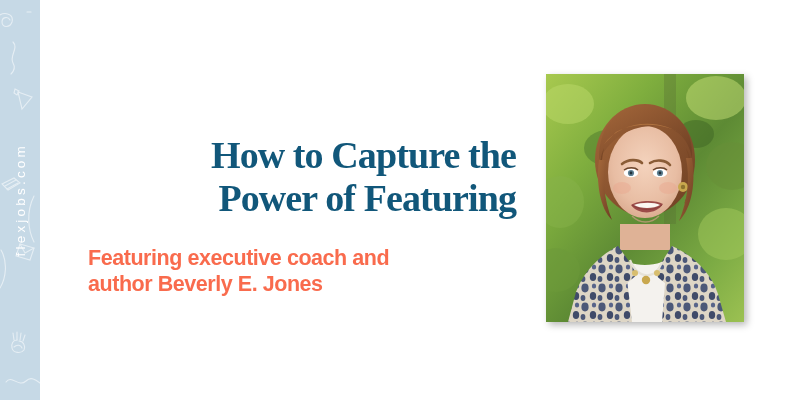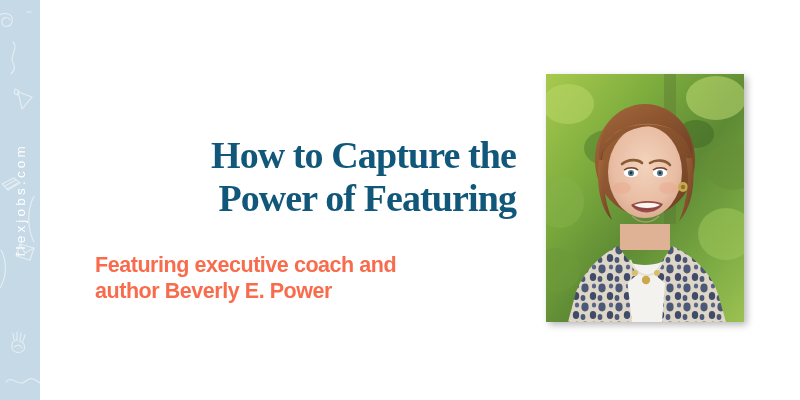--- a/index.html
+++ b/index.html
@@ -93,21 +93,21 @@
     position: absolute;
     left: 77px;
     top: 234px;
     width: 420px;
     color: #f96b4d;
     font-family: "Liberation Sans", sans-serif;
     font-weight: bold;
     font-size: 21.5px;
     line-height: 1.22;
     letter-spacing: -0.45px;
-    margin: 18px;
+    margin: 11px;
   }
   .subtitle .sl { display: block; }
 
   
   .photo {
     position: absolute;
     left: 546px;
     top: 74px;
     width: 198px;
     height: 248px;
@@ -158,21 +158,21 @@
   </div>
 
 
   <h1 class="title">
     <span class="tl">How to Capture the</span>
     <span class="tl">Power of Featuring</span>
   </h1>
 
   <h2 class="subtitle">
     <span class="sl">Featuring executive coach and</span>
-    <span class="sl">author Beverly E. Power</span>
+    <span class="sl">author Beverly E. Jones</span>
   </h2>
 
   <div class="photo">
     <svg viewBox="0 0 198 248" preserveAspectRatio="xMidYMid slice">
       <defs>
         <linearGradient id="bgFoliage" x1="0" y1="0" x2="1" y2="1">
           <stop offset="0%" stop-color="#a8c94f"></stop>
           <stop offset="28%" stop-color="#7fae3e"></stop>
           <stop offset="55%" stop-color="#5d8a34"></stop>
           <stop offset="80%" stop-color="#7cab44"></stop>

